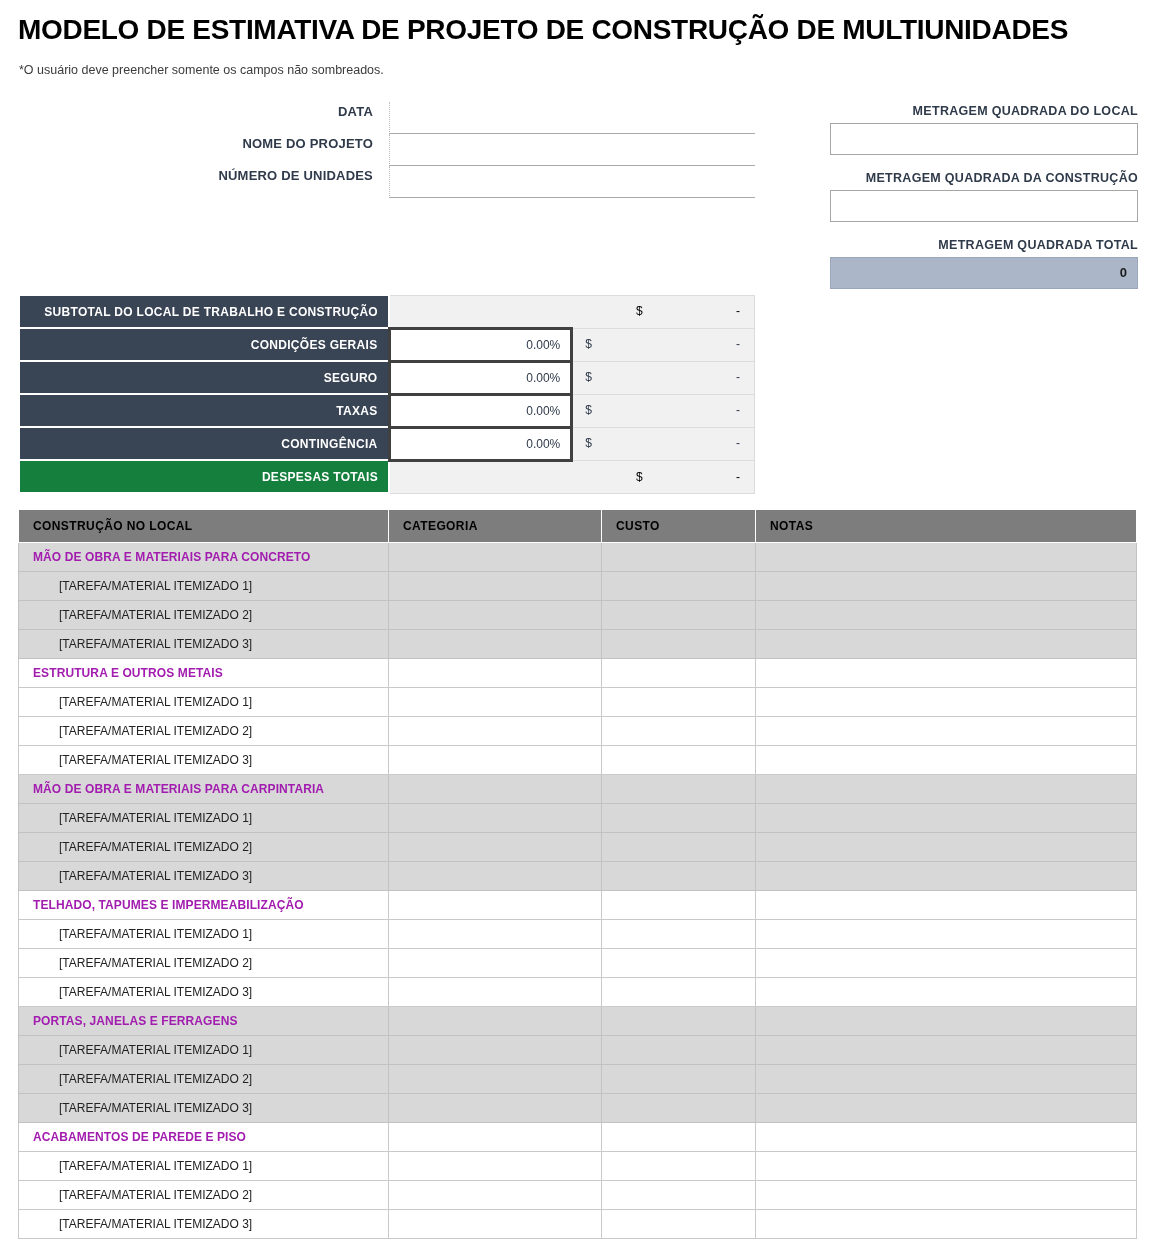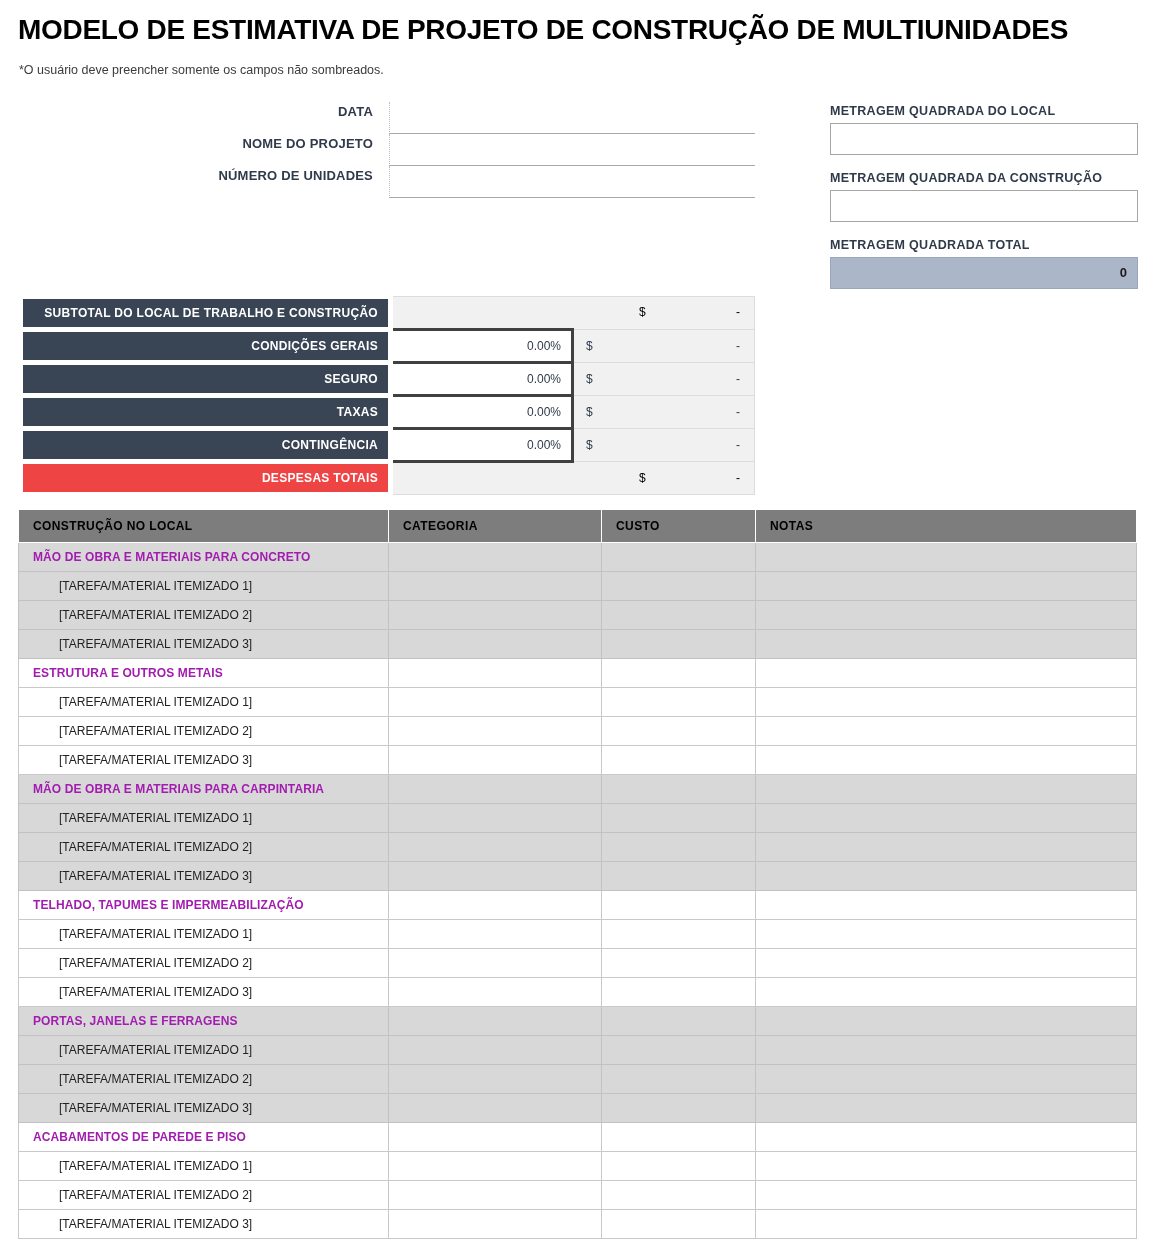--- a/index.html
+++ b/index.html
@@ -68,21 +68,21 @@
   #sqft {
     position: absolute;
     left: 830px; top: 104px;
     width: 308px;
   }
   .sq-label {
     font-size: 12.5px;
     font-weight: bold;
     color: #2f3a4a;
     letter-spacing: 0.3px;
-    text-align: left;
+    text-align: right;
     margin-bottom: 5px;
   }
   .sq-box {
     height: 32px;
     border: 1px solid #a6a6a6;
     background: #fff;
     margin-bottom: 16px;
   }
   .sq-box.total {
     background: #abb7c9;
@@ -100,32 +100,32 @@
     position: absolute;
     left: 18px; top: 294px;
     width: 737px;
     border-collapse: collapse;
     table-layout: fixed;
   }
   #summary td {
     height: 33px;
     padding: 0 10px;
     font-size: 12px;
-    border: 5px solid #737373;
+    border: 2px solid #737373;
   }
   #summary td.lbl {
     width: 370px;
     background: #394454;
     color: #ffffff;
     font-weight: bold;
     text-align: right;
     letter-spacing: 0.3px;
     border-color: #ffffff;
   }
-  #summary tr.total-row td.lbl { background: #ef4444; }
+  #summary tr.total-row td.lbl { background: #15803d; }
   #summary td.pct {
     width: 213px;
     background: #ffffff;
     text-align: right;
     color: #2f3a4a;
     border: 3px solid #404040;
   }
   #summary td.amt {
     width: 154px;
     background: #f1f1f1;

